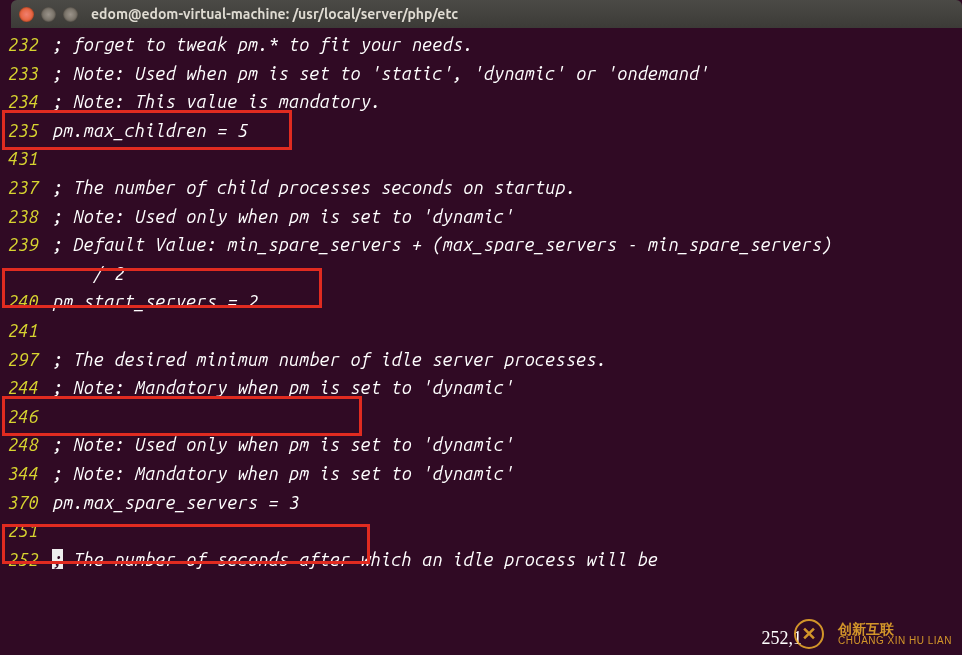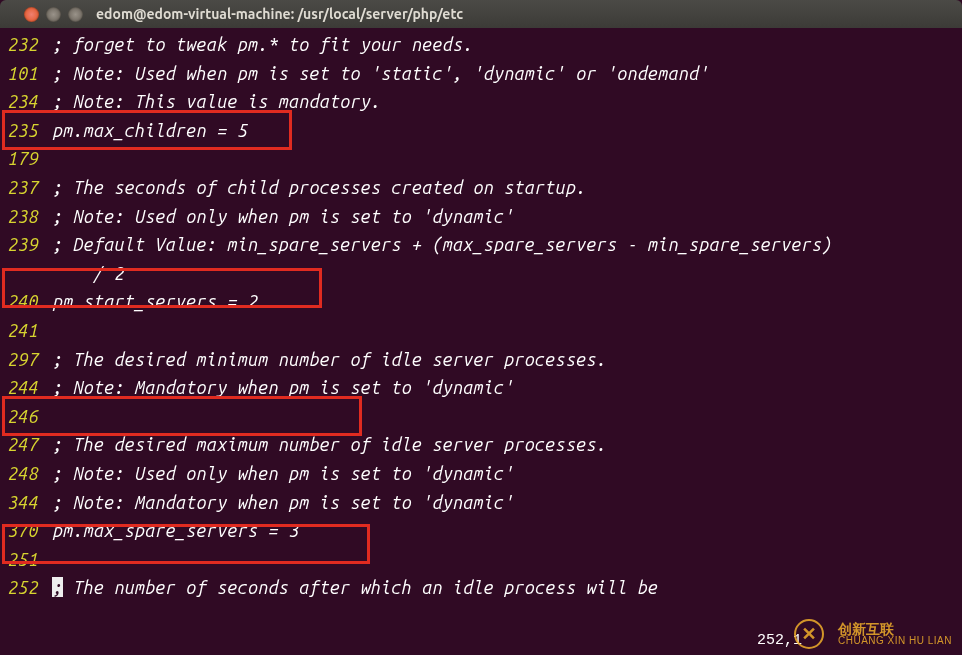--- a/index.html
+++ b/index.html
@@ -10,23 +10,24 @@
     font-family: "Ubuntu Mono", "DejaVu Sans Mono", monospace;
     font-size: 17.8px;
     overflow: hidden;
     position: relative;
   }
   .titlebar {
     height: 28px;
     background: linear-gradient(#4b4a46, #3c3b37);
     display: flex;
     align-items: center;
-    padding-left: 24px;
+    padding-left: 8px;
     border-top-left-radius: 6px;
     border-top-right-radius: 6px;
+    margin-left: 11px;
   }
   .window-btn {
     width: 15px; height: 15px;
     border-radius: 50%;
     margin-right: 7px;
     box-shadow: inset 0 0 2px rgba(0,0,0,.6);
   }
   .close-btn { background: radial-gradient(#f08070,#df4f1b); }
   .min-btn { background: radial-gradient(#9a938a,#5f594f); }
   .max-btn { background: radial-gradient(#9a938a,#5f594f); }
@@ -48,22 +49,22 @@
   .hl-red {
     position: absolute;
     border: 3px solid #e02b20;
     pointer-events:none;
   }
   .statusbar {
     position:absolute;
     bottom: 6px;
     right: 160px;
     color: #ffffff;
-    font-family: Liberation Mono, monospace;
-    font-size: 15px;
+    font-family: Liberation Serif, serif;
+    font-size: 18px;
   }
   .watermark {
     position:absolute;
     bottom:6px; right:10px;
     display:flex; align-items:center;
     gap:6px;
     opacity:.85;
   }
   .watermark .logo {
     width:30px;height:30px;border-radius:50%;
@@ -88,34 +89,33 @@
 
 <div class="titlebar">
   <div class="window-btn close-btn"></div>
   <div class="window-btn min-btn"></div>
   <div class="window-btn max-btn"></div>
   <div class="title-text">edom@edom-virtual-machine: /usr/local/server/php/etc</div>
 </div>
 
 <div class="terminal" id="terminal">
     <div class="line"><span class="ln">232</span><span class="txt"> ; forget to tweak pm.* to fit your needs.</span></div>
-    <div class="line"><span class="ln">101</span><span class="txt"> ; Note: Used when pm is set to 'static', 'dynamic' or 'ondemand'</span></div>
+    <div class="line"><span class="ln">233</span><span class="txt"> ; Note: Used when pm is set to 'static', 'dynamic' or 'ondemand'</span></div>
     <div class="line"><span class="ln">234</span><span class="txt"> ; Note: This value is mandatory.</span></div>
     <div class="line"><span class="ln">235</span><span class="txt"> pm.max_children = 5</span></div>
-    <div class="line"><span class="ln">179</span><span class="txt"> </span></div>
-    <div class="line"><span class="ln">237</span><span class="txt"> ; The seconds of child processes created on startup.</span></div>
+    <div class="line"><span class="ln">431</span><span class="txt"> </span></div>
+    <div class="line"><span class="ln">237</span><span class="txt"> ; The number of child processes seconds on startup.</span></div>
     <div class="line"><span class="ln">238</span><span class="txt"> ; Note: Used only when pm is set to 'dynamic'</span></div>
     <div class="line"><span class="ln">239</span><span class="txt"> ; Default Value: min_spare_servers + (max_spare_servers - min_spare_servers)</span></div>
     <div class="line"><span class="ln"></span><span class="txt">     / 2</span></div>
     <div class="line"><span class="ln">240</span><span class="txt"> pm.start_servers = 2</span></div>
     <div class="line"><span class="ln">241</span><span class="txt"> </span></div>
     <div class="line"><span class="ln">297</span><span class="txt"> ; The desired minimum number of idle server processes.</span></div>
     <div class="line"><span class="ln">244</span><span class="txt"> ; Note: Mandatory when pm is set to 'dynamic'</span></div>
     <div class="line"><span class="ln">246</span><span class="txt"> </span></div>
-    <div class="line"><span class="ln">247</span><span class="txt"> ; The desired maximum number of idle server processes.</span></div>
     <div class="line"><span class="ln">248</span><span class="txt"> ; Note: Used only when pm is set to 'dynamic'</span></div>
     <div class="line"><span class="ln">344</span><span class="txt"> ; Note: Mandatory when pm is set to 'dynamic'</span></div>
     <div class="line"><span class="ln">370</span><span class="txt"> pm.max_spare_servers = 3</span></div>
     <div class="line"><span class="ln">251</span><span class="txt"> </span></div>
     <div class="line"><span class="ln">252</span><span class="txt"> </span><span class="cursor">;</span><span class="txt"> The number of seconds after which an idle process will be </span></div>
   </div>
 
 <div id="highlights">
     <div class="hl-red" style="top: 110px; left: 2px; width: 290px; height: 40px;"></div>
     <div class="hl-red" style="top: 268px; left: 2px; width: 320px; height: 40px;"></div>

